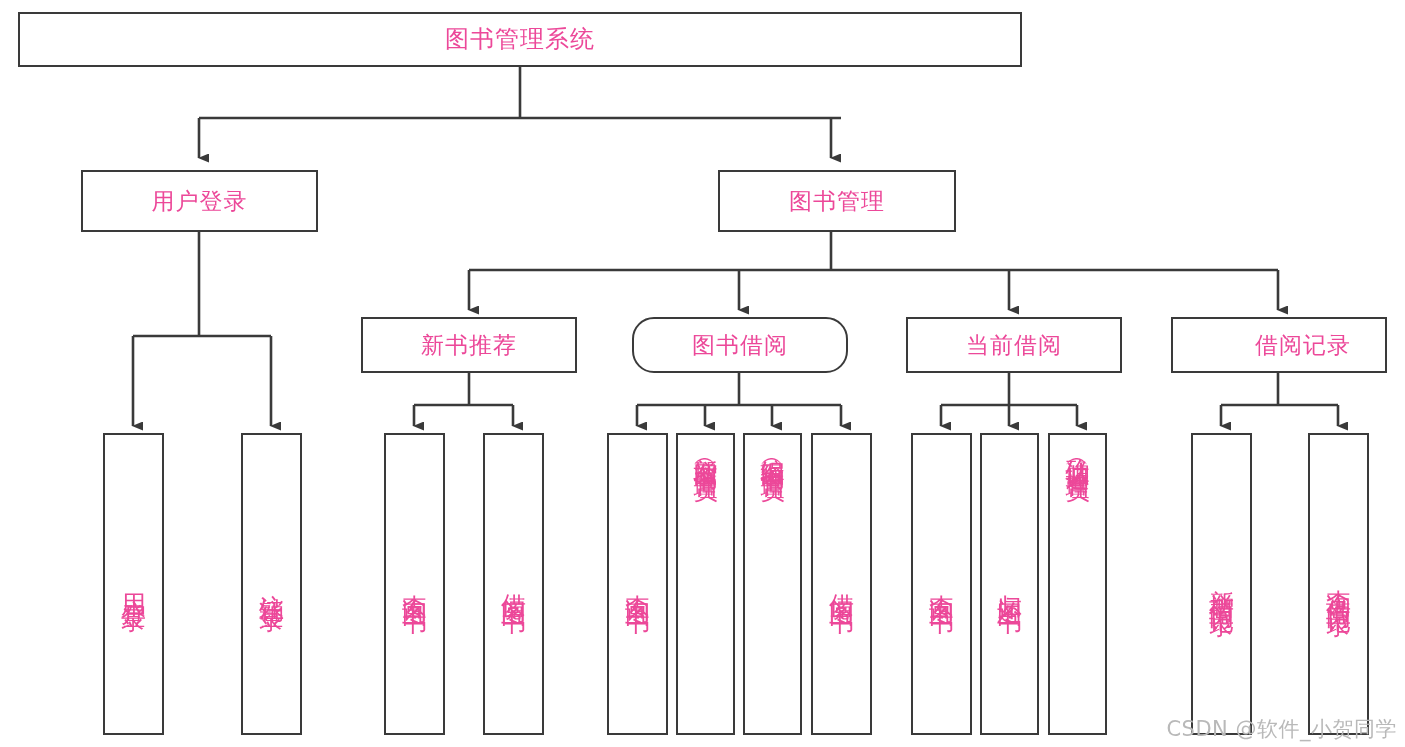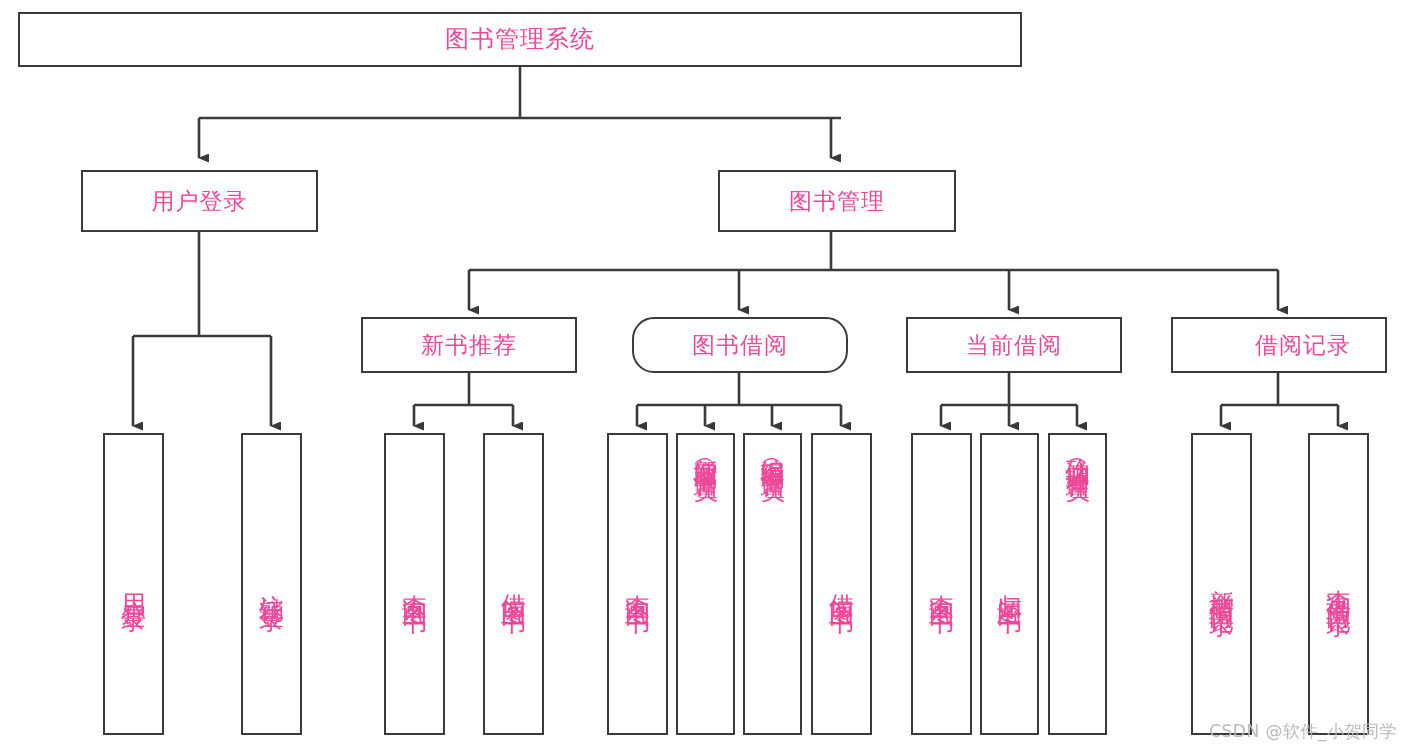--- a/index.html
+++ b/index.html
@@ -53,21 +53,21 @@
   }
   .v-node.tall-text .lbl{font-size:24px;letter-spacing:3px;}
 
   
   .v-node.mid{align-items:center;padding-top:0;}
 
   #watermark{
     position:absolute;
     right:8px;
     bottom:4px;
-    font-size:17px;
+    font-size:21px;
     color:#b9b9b9;
     letter-spacing:0.5px;
     white-space:nowrap;
     pointer-events:none;
   }
 </style>
 </head>
 <body>
 
 <div id="canvas">

